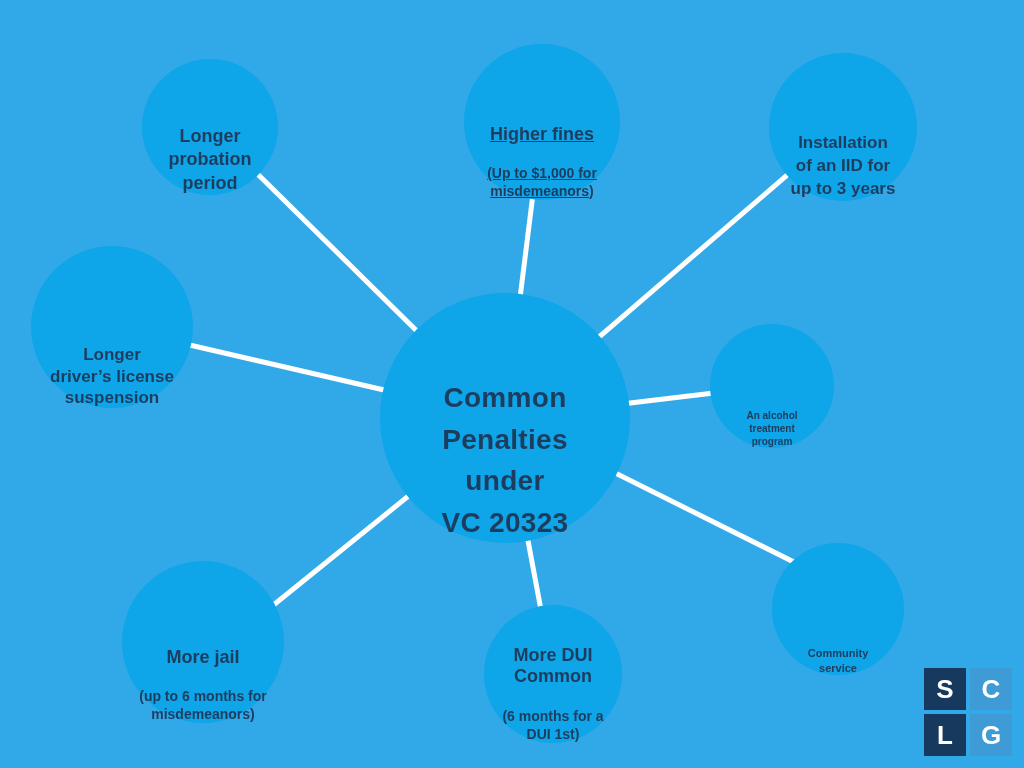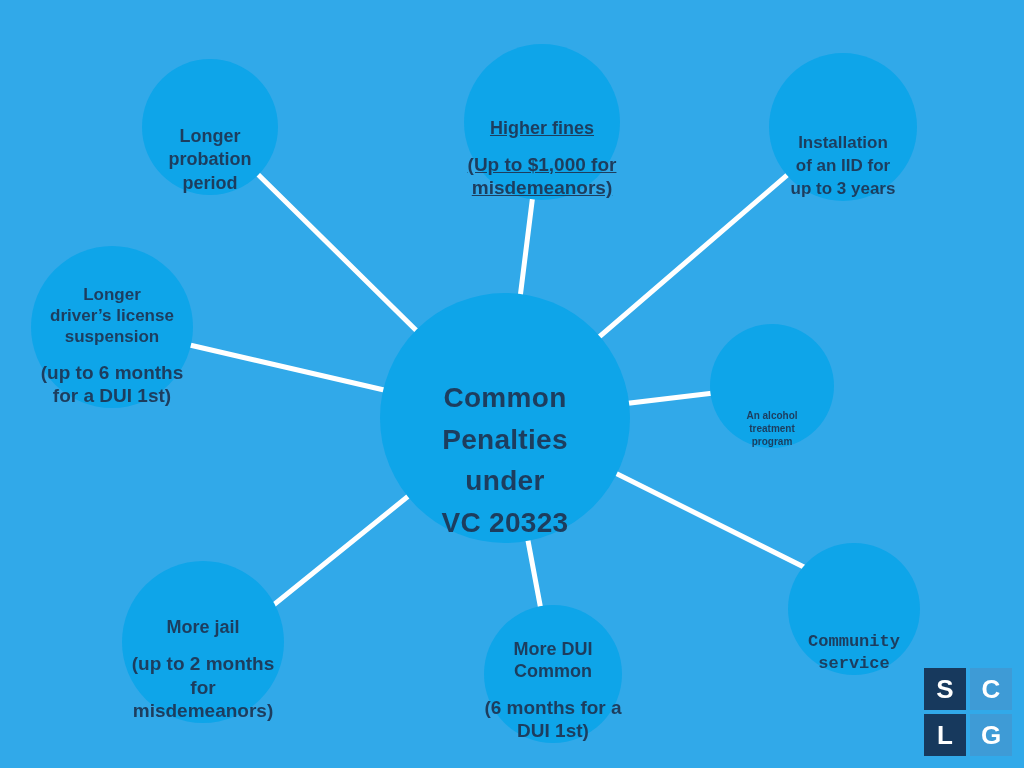--- a/index.html
+++ b/index.html
@@ -28,35 +28,35 @@
     flex-direction: column;
     align-items: center;
     justify-content: flex-end;
     text-align: center;
     color: #1D3D5E;
     font-weight: 700;
     white-space: pre-line;
   }
 
   .node .label { white-space: pre-line; }
-  .node .note  { white-space: pre-line; font-size: 19px; line-height: 1.25; margin-top: 13px; }
+  .node .note  { white-space: pre-line; font-size: 14px; line-height: 1.25; margin-top: 20px; }
 
   
   .node.center {
     left: 380px; top: 293px; width: 250px; height: 250px;
     font-size: 28px; line-height: 1.48; letter-spacing: 0.3px;
   }
 
   
   .node.probation { left: 142px; top: 59px;  width: 136px; height: 136px; font-size: 18px; line-height: 1.3; }
   .node.fines     { left: 464px; top: 44px;  width: 156px; height: 156px; font-size: 18px; line-height: 1.25; text-decoration: underline; }
   .node.iid       { left: 769px; top: 53px;  width: 148px; height: 148px; font-size: 17px; line-height: 1.35; }
   .node.license   { left: 31px;  top: 246px; width: 162px; height: 162px; font-size: 17px; line-height: 1.25; }
   .node.alcohol   { left: 710px; top: 324px; width: 124px; height: 124px; font-size: 10px; line-height: 1.3; }
-  .node.community { left: 788px; top: 543px; width: 132px; height: 132px; font-size: 17px; line-height: 1.3; font-family: Liberation Mono, monospace; }
+  .node.community { left: 772px; top: 543px; width: 132px; height: 132px; font-size: 11px; line-height: 1.3; }
   .node.jail      { left: 122px; top: 561px; width: 162px; height: 162px; font-size: 18px; line-height: 1.25; }
   .node.dui       { left: 484px; top: 605px; width: 138px; height: 138px; font-size: 18px; line-height: 1.2; }
 
   
   .logo {
     position: absolute;
     right: 12px; bottom: 12px;
     display: grid;
     grid-template-columns: 42px 42px;
     grid-template-rows: 42px 42px;
@@ -113,38 +113,36 @@
   <div class="node iid">
     <span class="label">Installation
 of an IID for
 up to 3 years</span>
   </div>
 
   <div class="node license">
     <span class="label">Longer
 driver’s license
 suspension</span>
-    <span class="note">(up to 6 months
-for a DUI 1st)</span>
   </div>
 
   <div class="node alcohol">
     <span class="label">An alcohol
 treatment
 program</span>
   </div>
 
   <div class="node community">
     <span class="label">Community
 service</span>
   </div>
 
   <div class="node jail">
     <span class="label">More jail</span>
-    <span class="note">(up to 2 months for
+    <span class="note">(up to 6 months for
 misdemeanors)</span>
   </div>
 
   <div class="node dui">
     <span class="label">More DUI
 Common</span>
     <span class="note">(6 months for a
 DUI 1st)</span>
   </div>
 

